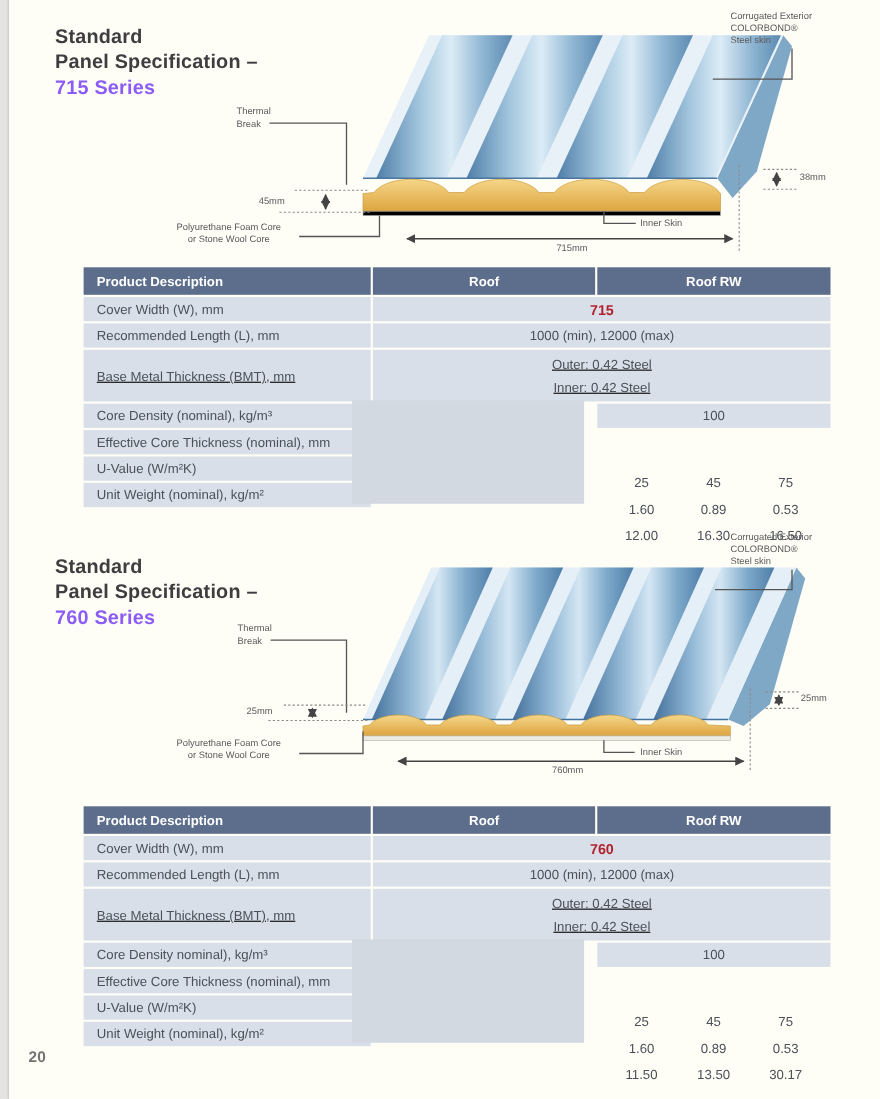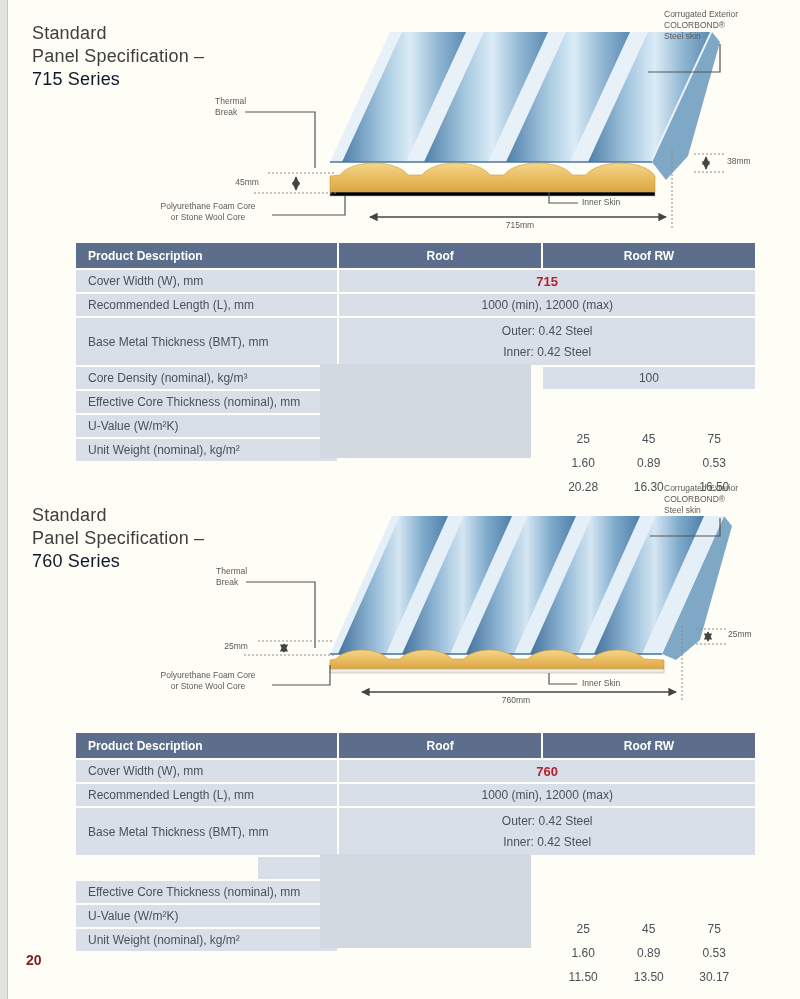--- a/index.html
+++ b/index.html
@@ -1,50 +1,50 @@
 <!DOCTYPE html>
 <html><head>
 <meta charset="utf-8">
 <style>
   html,body{margin:0;padding:0;}
   body{background:#fefdf6;font-family:"Liberation Sans",sans-serif;}
   .page{position:relative;width:800px;height:999px;background:#fefdf6;overflow:hidden;}
   .edge-left{position:absolute;left:0;top:0;width:7px;height:999px;background:#e3e3e1;border-right:1px solid #c6c6c4;}
 
   
-  .title{position:absolute;left:32px;font-size:18px;font-weight:normal;color:#3e3e40;line-height:23px;letter-spacing:.2px;}
-  .title .series{color:#0f172a;}
+  .title{position:absolute;left:50px;font-size:18px;font-weight:bold;color:#3e3e40;line-height:23px;letter-spacing:.2px;}
+  .title .series{color:#8b5cf6;}
 
   
   .diagram-block{position:absolute;left:0;width:800px;}
   .diagram-block svg{position:absolute;left:0;top:0;}
   .dlabel{position:absolute;font-size:8.5px;line-height:1.32;color:#5a5a5a;white-space:pre-line;}
   .dlabel.center{text-align:center;}
   .dlabel.right{text-align:center;}
 
   
   .spec-table{position:absolute;left:45px;width:710px;display:flex;flex-direction:column;gap:2px;}
   .trow{display:flex;gap:2px;}
   .thead{height:25px;}
   .r-std{height:22px;}
-  .r-tall{height:47px;}
+  .r-tall{height:47px;text-decoration:underline;}
   .cell{display:flex;align-items:center;font-size:12px;color:#4a5158;background:#d9dfe9;}
   .h-cell{background:#5c6e8b;color:#ffffff;font-weight:bold;}
   .c-label{width:273px;padding-left:12px;box-sizing:border-box;margin-left:31px;}
   .c-roof{width:211px;justify-content:center;}
   .c-rw{width:222px;justify-content:center;}
   .c-span{width:435px;justify-content:center;text-align:center;}
   .c-span.two-line{white-space:pre-line;line-height:21px;}
   .ghost{background:transparent;}
   .triple{display:flex;padding:0 8px;box-sizing:border-box;margin-top:48px;}
   .triple span{flex:1;text-align:center;}
   .red{color:#b0232e;font-weight:bold;font-size:13px;}
   .merged{position:absolute;left:275px;top:121px;width:211px;height:94px;background:#d3d9e1;}
 
-  .page-number{position:absolute;left:26px;top:952px;font-size:14px;font-weight:bold;color:#7f1d1d;}
+  .page-number{position:absolute;left:26px;top:952px;font-size:14px;font-weight:bold;color:#737373;}
   .leader{stroke:#555;stroke-width:1.2;fill:none;}
   .dotted{stroke:#8a8a8a;stroke-width:1;fill:none;stroke-dasharray:2,2;}
   .dim{stroke:#444;stroke-width:1.3;fill:none;}
 </style>
 </head>
 <body>
 
 <div class="page">
   <div class="edge-left"></div>
 
@@ -152,21 +152,21 @@
       <div class="cell c-rw triple">
         <span>1.60</span>
         <span>0.89</span>
         <span>0.53</span>
       </div>
     </div>
     <div class="trow r-std">
       <div class="cell c-label">Unit Weight (nominal), kg/m²</div>
       <div class="cell c-roof ghost"></div>
       <div class="cell c-rw triple">
-        <span>20.28</span>
+        <span>12.00</span>
         <span>16.30</span>
         <span>16.50</span>
       </div>
     </div>
   </div>
 
   <div class="diagram-block" style="top:478px;height:255px;">
     <div class="title" style="top:26px;">
       <div>Standard</div>
       <div>Panel Specification –</div>
@@ -243,20 +243,21 @@
     <div class="trow r-std">
       <div class="cell c-label">Recommended Length (L), mm</div>
       <div class="cell c-span">1000 (min), 12000 (max)</div>
     </div>
     <div class="trow r-tall">
       <div class="cell c-label">Base Metal Thickness (BMT), mm</div>
       <div class="cell c-span two-line">Outer: 0.42 Steel
 Inner: 0.42 Steel</div>
     </div>
     <div class="trow r-std">
+      <div class="cell c-label">Core Density nominal), kg/m³</div>
       <div class="cell c-roof ghost"></div>
       <div class="cell c-rw">100</div>
     </div>
     <div class="trow r-std">
       <div class="cell c-label">Effective Core Thickness (nominal), mm</div>
       <div class="cell c-roof ghost"></div>
       <div class="cell c-rw triple">
         <span>25</span>
         <span>45</span>
         <span>75</span>

